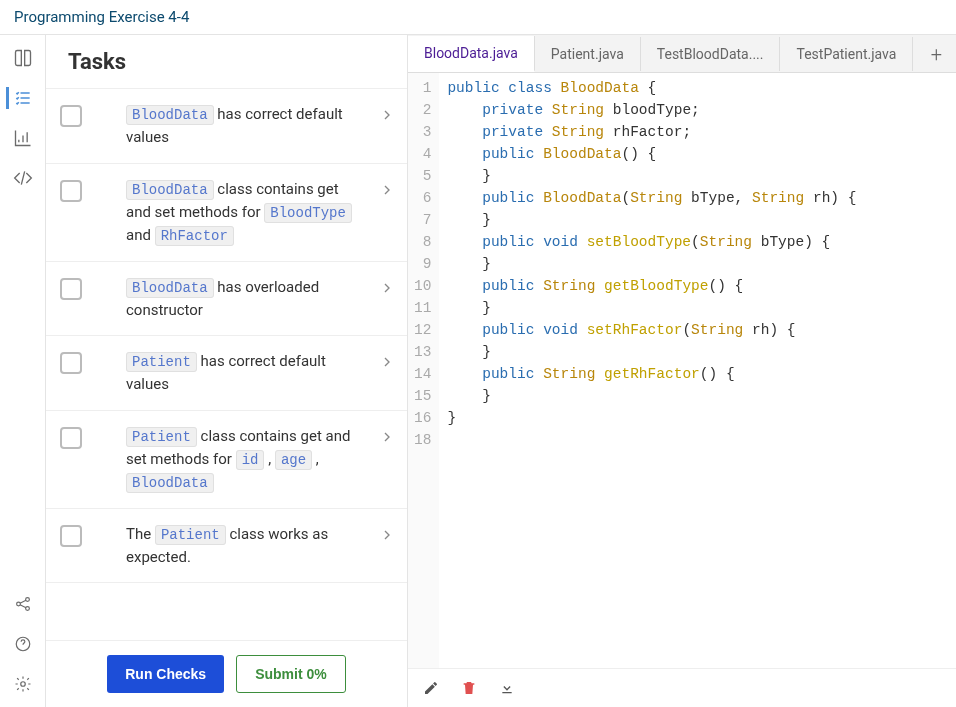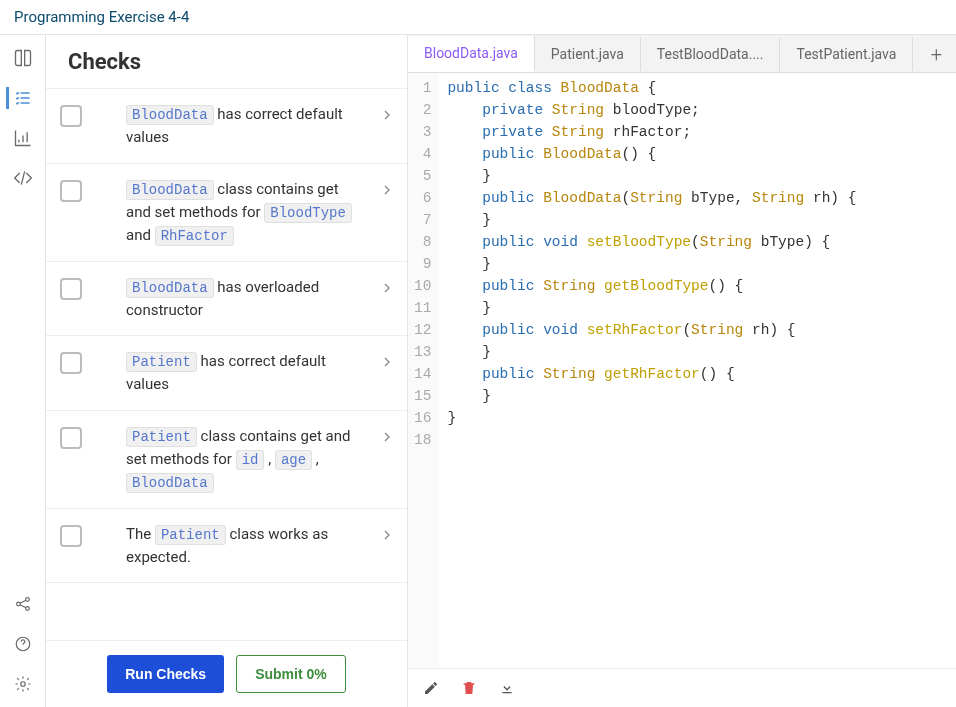--- a/index.html
+++ b/index.html
@@ -19,21 +19,21 @@
 .task-text { flex: 1; font-size: 15px; line-height: 1.5; color: #333; margin-left: 32px; }
 .task-chevron { color: #888; flex-shrink: 0; margin-top: 4px; }
 .code-tag { background: #f0f0f0; border: 1px solid #e0e0e0; border-radius: 3px; padding: 1px 5px; font-family: 'Courier New', monospace; font-size: 14px; color: #5577cc; }
 .tasks-footer { display: flex; gap: 12px; padding: 14px 20px; border-top: 1px solid #eee; justify-content: center; }
 .btn { padding: 10px 18px; font-size: 14px; font-weight: 600; border-radius: 3px; cursor: pointer; border: none; }
 .btn-primary { background: #1d4ed8; color: #fff; }
 .btn-secondary { background: #fff; color: #3d8e3d; border: 1.5px solid #3d8e3d; }
 .editor-panel { flex: 1; display: flex; flex-direction: column; }
 .tabs { display: flex; align-items: center; border-bottom: 1px solid #ddd; background: #f3f3f3; height: 38px; }
 .tab { padding: 9px 16px; font-size: 14px; color: #666; cursor: pointer; border-right: 1px solid #ddd; white-space: nowrap; overflow:hidden; text-overflow:ellipsis; }
-.tab.active { background: #fff; color: #8b5cf6; border-bottom: 2px solid #fff; margin-bottom:-1px; }
+.tab.active { background: #fff; color: #4c1d95; border-bottom: 2px solid #fff; margin-bottom:-1px; }
 .tab-add { padding: 8px 14px; color: #666; cursor: pointer; font-size: 20px; font-weight: 300; margin-left:auto; }
 .code-area { flex: 1; display: flex; font-family: 'Courier New', monospace; font-size: 14.5px; line-height: 22px; overflow: auto; background:#fff; }
 .gutter { text-align: right; color: #aaa; padding: 4px 8px 4px 6px; user-select: none; background:#fafafa; }
 .code-lines { padding: 4px 8px; white-space: pre; }
 .kw { color: #2a6db0; }
 .type { color: #b8860b; }
 .method { color: #c0a000; }
 .editor-footer { display: flex; gap: 20px; padding: 10px 14px; border-top: 1px solid #eee; }
 .footer-icon { color: #555; cursor: pointer; width:18px; height:18px; display:flex; align-items:center; justify-content:center;}
 .footer-icon.red { color: #e05050; }
@@ -87,21 +87,21 @@
         <div class="sidebar-icon">
           <svg viewBox="0 0 24 24" width="18" height="18" fill="none" stroke="currentColor" stroke-width="1.6">
               <circle cx="12" cy="12" r="3"></circle>
               <path d="M12 2v3M12 19v3M4.2 4.2l2.1 2.1M17.7 17.7l2.1 2.1M2 12h3M19 12h3M4.2 19.8l2.1-2.1M17.7 6.3l2.1-2.1"></path>
             </svg>
         </div>
       </div>
     </div>
 
     <div class="tasks-panel">
-      <div class="tasks-header">Checks</div>
+      <div class="tasks-header">Tasks</div>
       <div class="tasks-list" id="tasks-list">
           <div class="task-item">
             <div class="task-checkbox"></div>
             <div class="task-text"><span class="code-tag">BloodData</span> has correct default values</div>
             <div class="task-chevron"><svg viewBox="0 0 24 24" width="16" height="16" fill="none" stroke="currentColor" stroke-width="2">
                 <path d="M9 6l6 6-6 6"></path>
               </svg></div>
           </div>
           <div class="task-item">
             <div class="task-checkbox"></div>

